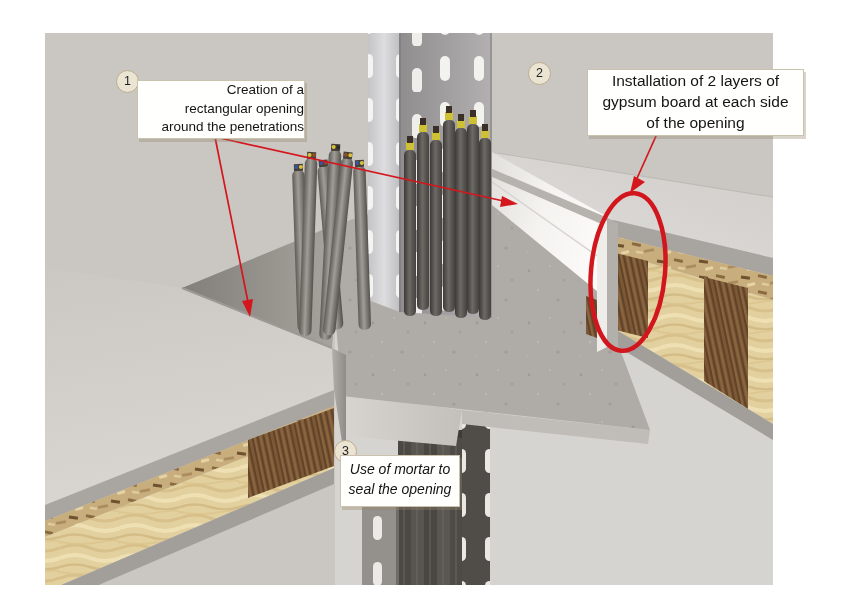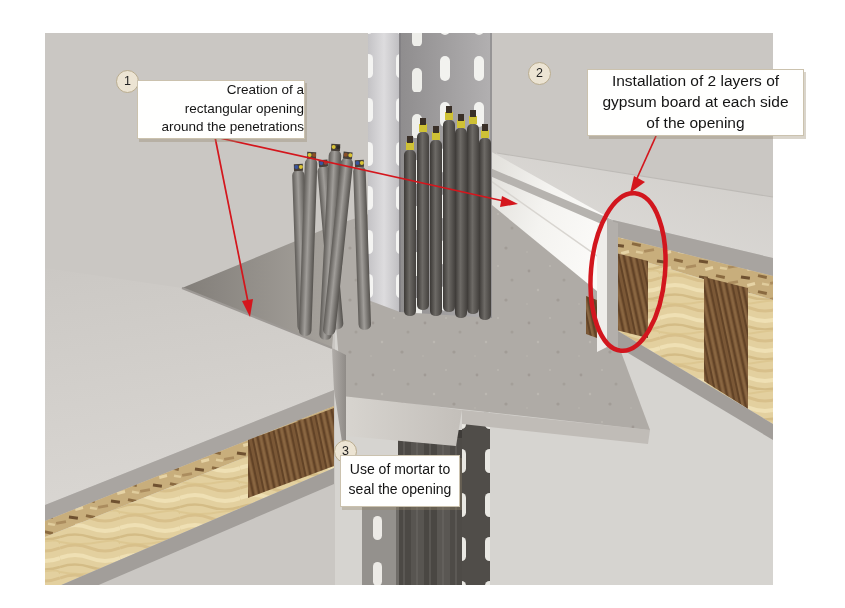--- a/index.html
+++ b/index.html
@@ -4,21 +4,21 @@
 <style>
   html,body{margin:0;padding:0;background:#ffffff;}
   #page{position:relative;width:845px;height:608px;background:#ffffff;overflow:hidden;
         font-family:"Liberation Sans", sans-serif;}
   #scene-svg{position:absolute;left:0;top:0;}
   .callout{position:absolute;background:#fffffe;border:1px solid #cbc2ae;
            box-shadow:2px 3px 0 rgba(150,135,105,.35);
            text-align:center;color:#141414;white-space:pre-line;z-index:5;}
   #box1{left:137px;top:80px;width:166px;height:57px;font-size:13.5px;line-height:18.5px;text-align:right;}
   #box2{left:551px;top:69px;width:215px;height:65px;font-size:15.5px;line-height:21px;margin-left:36px;}
-  #box3{left:340px;top:455px;width:118px;height:47px;font-size:14px;line-height:20px;padding-top:3px;}
+  #box3{left:340px;top:455px;width:118px;height:47px;font-size:14px;line-height:20px;padding-top:3px;font-style:italic;}
   .badge{position:absolute;width:21px;height:21px;border-radius:50%;
          background:#ece4d3;border:1px solid #b9ac8f;color:#222;
          font-size:12.5px;text-align:center;line-height:21px;z-index:4;}
   #badge1{left:116px;top:70px;}
   #badge2{left:528px;top:62px;}
   #badge3{left:334px;top:440px;}
 </style>
 </head>
 <body>
 

